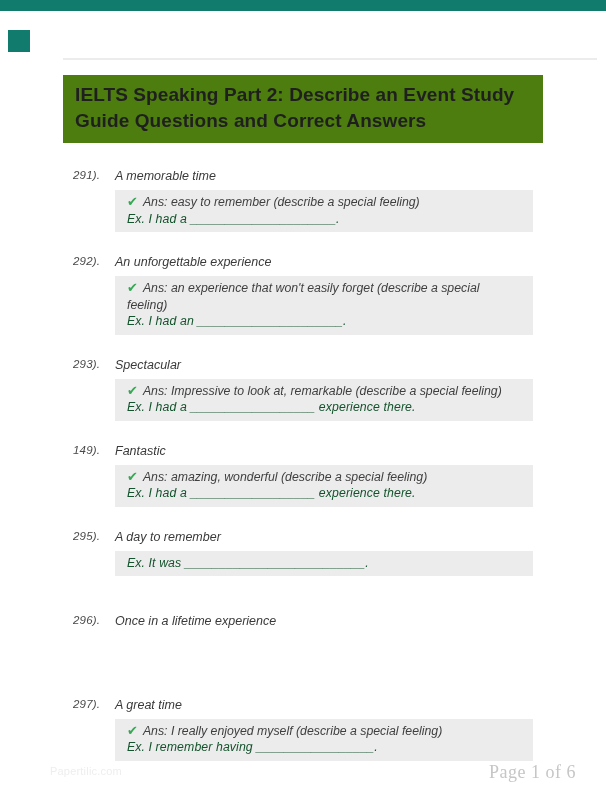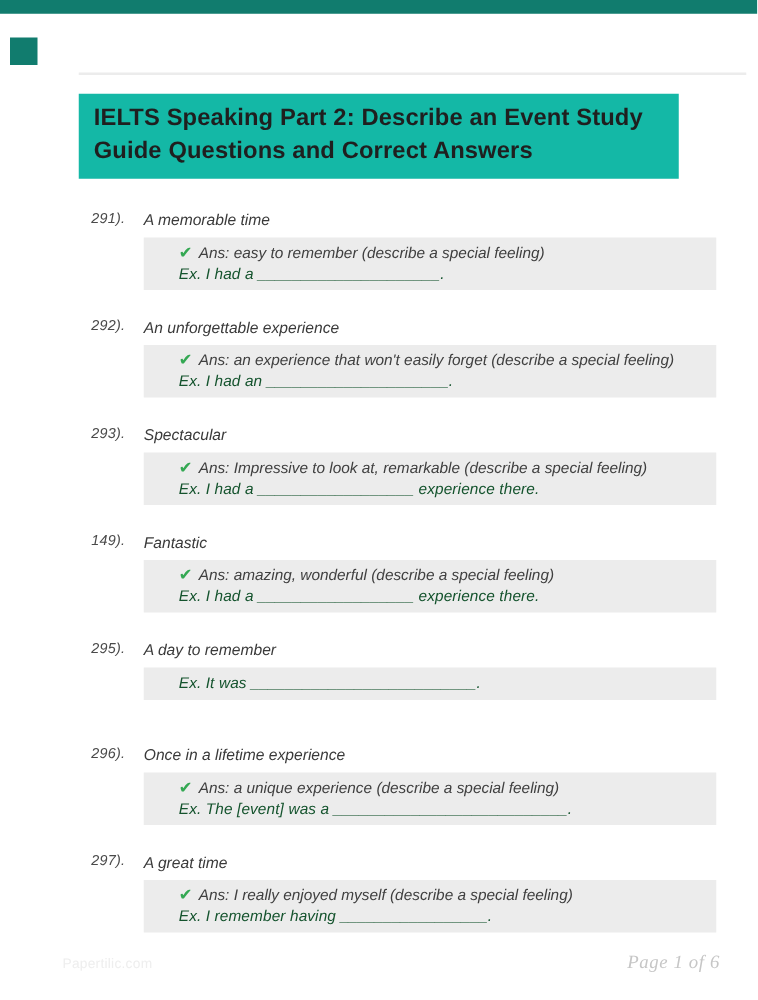--- a/index.html
+++ b/index.html
@@ -5,46 +5,46 @@
   html,body{margin:0;padding:0;background:#ffffff;}
   .page{
     position:relative;width:606px;height:800px;background:#ffffff;overflow:hidden;
     font-family:"Liberation Sans","DejaVu Sans",sans-serif;
   }
   .topbar{position:absolute;left:0;top:0;width:606px;height:11px;}
   .corner-square{position:absolute;left:8px;top:30px;width:22px;height:22px;}
   .divider{position:absolute;left:63px;top:58px;width:534px;height:2px;background:#ececec;}
   .title-box{
     position:absolute;left:63px;top:75px;width:480px;box-sizing:border-box;
-    background:#14b8a6;padding:7px 12px 9px 12px;
+    background:#4d7c0f;padding:7px 12px 9px 12px;
   }
   .title-text{
     font-size:19px;font-weight:bold;color:#1f1f1f;line-height:26px;letter-spacing:.1px;
   }
   .questions{position:absolute;left:0;top:168px;width:606px;}
   .question-item{position:relative;margin-bottom:22px;min-height:62px;font-style:italic;}
   .q-number{
     position:absolute;left:73px;top:1px;font-size:11.5px;color:#4a4a4a;letter-spacing:.2px;
   }
   .q-title{
     margin-left:115px;font-size:12.5px;color:#3a3a3a;line-height:16px;
   }
   .answer-box{
-    margin-left:115px;margin-top:6px;width:458px;box-sizing:border-box;
-    background:#ececec;padding:4px 12px 5px 28px;
+    margin-left:115px;margin-top:6px;width:418px;box-sizing:border-box;
+    background:#ececec;padding:4px 12px 5px 12px;
   }
   .ans-line{font-size:12.3px;color:#3f3f3f;line-height:16.5px;}
   .check{color:#34a853;font-size:13px;font-weight:bold;margin-right:5px;}
   .ex-line{font-size:12.3px;color:#14532d;line-height:16.5px;letter-spacing:.1px;}
   .watermark{
     position:absolute;left:50px;top:765px;font-size:11px;color:#eeeeee;letter-spacing:.2px;
   }
   .page-label{
     position:absolute;right:30px;top:762px;font-family:"Liberation Serif","DejaVu Serif",serif;
-    font-size:15px;color:#c6c6c6;letter-spacing:.5px;font-style:italic;
+    font-size:18px;color:#c6c6c6;letter-spacing:.5px;
   }
 </style>
 </head>
 <body>
 
 <div class="page">
   <div class="topbar" style="background: rgb(17, 124, 110);"></div>
   <div class="corner-square" style="background: rgb(17, 124, 110);"></div>
   <div class="divider"></div>
 
@@ -101,26 +101,20 @@
     <div class="q-number">295).</div>
     <div class="q-title">A day to remember</div>
     <div class="answer-box">
       <div class="ex-line">Ex. It was __________________________.</div>
     </div>
   </div>
 
   <div class="question-item">
     <div class="q-number">296).</div>
     <div class="q-title">Once in a lifetime experience</div>
-    <div class="answer-box">
-      <div class="ans-line">
-        <span class="check" style="color: rgb(52, 168, 83);">✔</span><span class="ans-text">Ans: a unique experience (describe a special feeling)</span>
-      </div>
-      <div class="ex-line">Ex. The [event] was a ___________________________.</div>
-    </div>
   </div>
 
   <div class="question-item">
     <div class="q-number">297).</div>
     <div class="q-title">A great time</div>
     <div class="answer-box">
       <div class="ans-line">
         <span class="check" style="color: rgb(52, 168, 83);">✔</span><span class="ans-text">Ans: I really enjoyed myself (describe a special feeling)</span>
       </div>
       <div class="ex-line">Ex. I remember having _________________.</div>

